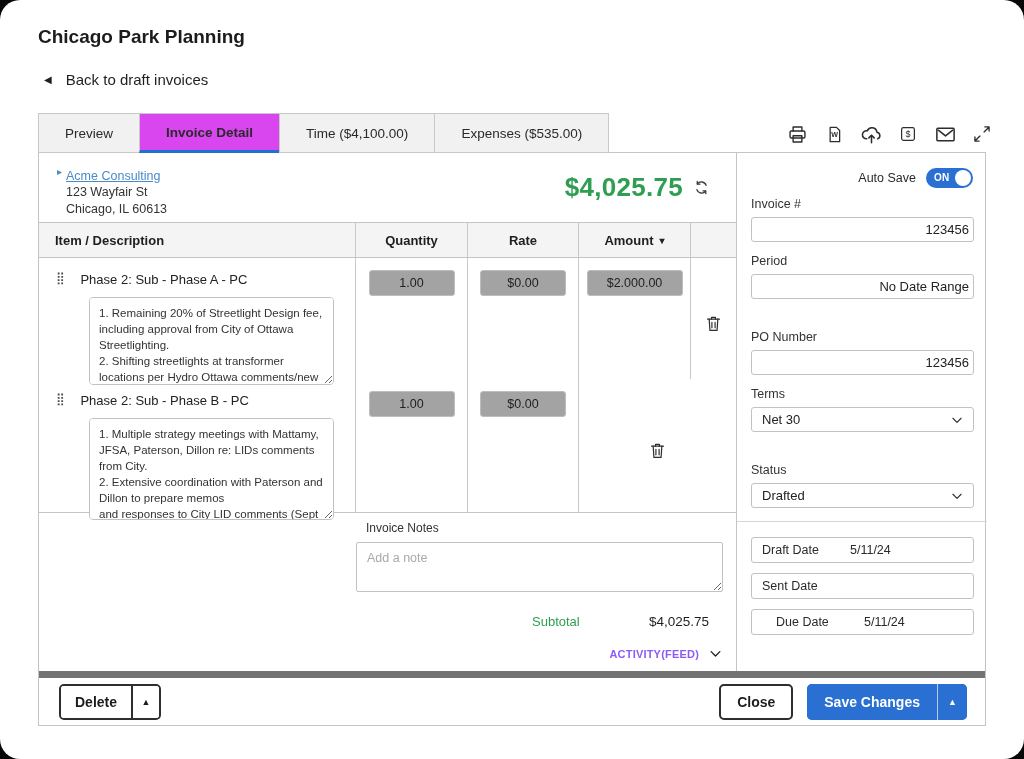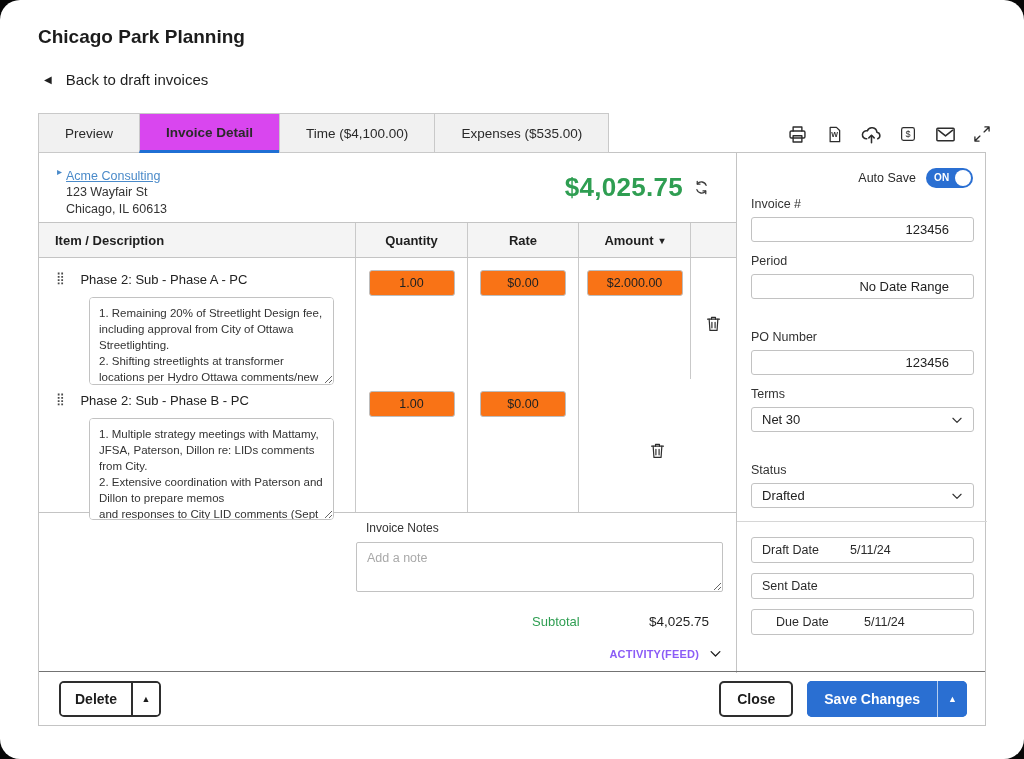--- a/index.html
+++ b/index.html
@@ -20,21 +20,21 @@
 
   
   .toolbar { position:absolute; right:30px; top:118px; height:32px; display:flex; align-items:center; gap:13px; z-index:3; }
   .tool-btn { width:24px; height:24px; display:flex; align-items:center; justify-content:center; cursor:pointer; background:none; border:none; }
   .tool-btn svg { stroke:#2d2d2d; fill:none; stroke-width:1.6; stroke-linecap:round; stroke-linejoin:round; }
 
   
   .content { position:absolute; left:38px; top:152px; width:948px; height:574px; border:1px solid #c4c4c4; background:#fff; }
   .mainpane { position:absolute; left:0; top:0; width:697px; height:520px; }
   .sidepane { position:absolute; left:697px; top:0; width:251px; height:520px; border-left:1px solid #c4c4c4; padding:0 14px; }
-  .footer { position:absolute; left:0; bottom:0; width:100%; height:54px; border-top:1px solid #737373; display:flex; align-items:center; padding:0 18px 0 20px; }
+  .footer { position:absolute; left:0; bottom:0; width:100%; height:54px; border-top:7px solid #737373; display:flex; align-items:center; padding:0 18px 0 20px; }
 
   
   .client-header { display:flex; justify-content:space-between; align-items:flex-start; height:70px; border-bottom:1px solid #c4c4c4; padding:13px 16px 0 18px; }
   .client-link { color:#4a8ac9; font-size:12.5px; text-decoration:underline; cursor:pointer; }
   .client-tri { color:#4a8ac9; font-size:10px; margin-right:4px; text-decoration:none; display:inline-block; }
   .client-addr { font-size:12.5px; color:#333; line-height:1.35; margin-left:14px; }
   .total-wrap { display:flex; align-items:center; gap:10px; margin-top:6px; margin-right:10px; }
   .total { font-size:26px; font-weight:bold; color:#2f9e52; letter-spacing:0.3px; }
   .sync-btn { background:none; border:none; cursor:pointer; display:flex; }
   .sync-btn svg { stroke:#3a3a3a; fill:none; stroke-width:1.8; stroke-linecap:round; stroke-linejoin:round; }
@@ -55,21 +55,21 @@
   .row-2 { height:134px; border-bottom:1px solid #c4c4c4; }
   .item-cell { padding:12px 0 0 17px; }
   .drag { color:#4a4a4a; font-size:12px; vertical-align:2px; cursor:grab; display:inline-block; width:14px; }
   .item-title { font-size:13px; color:#222; margin-left:6px; }
   .desc-ta { display:block; margin:9px 0 0 33px; width:245px; border:1px solid #c2c2c2; border-radius:4px;
              font-family:"Liberation Sans", sans-serif; font-size:11.5px; color:#333; line-height:1.4; padding:7px 9px; resize:both; }
   .row-1 .desc-ta { height:88px; }
   .row-2 .desc-ta { height:102px; }
   .num-cell { display:flex; justify-content:center; padding-top:12px; }
   .num-input { width:86px; height:26px; border:1px solid #bdbdbd; border-radius:3px; text-align:center; font-size:12.5px; color:#222;
-               font-family:"Liberation Sans", sans-serif; background:#f97316; }
+               font-family:"Liberation Sans", sans-serif; background:#a3a3a3; }
   .amt-input { width:96px; }
   .act-cell { display:flex; justify-content:center; padding-top:12px; }
   .trash-btn { background:none; border:none; cursor:pointer; }
   .trash-btn svg { stroke:#2d2d2d; fill:none; stroke-width:1.5; stroke-linecap:round; stroke-linejoin:round; }
 
   
   .notes-label { position:absolute; left:327px; top:368px; font-size:12px; color:#333; }
   .notes-ta { position:absolute; left:317px; top:389px; width:367px; height:50px; border:1px solid #c2c2c2; border-radius:2px;
               font-family:"Liberation Sans", sans-serif; font-size:12.5px; color:#333; padding:8px 10px; resize:both; }
   .notes-ta::placeholder { color:#a9a9a9; }
@@ -81,21 +81,21 @@
   .activity-row svg { stroke:#1a1a1a; fill:none; stroke-width:2; stroke-linecap:round; stroke-linejoin:round; }
 
   
   .autosave-row { position:absolute; right:14px; top:15px; display:flex; align-items:center; gap:10px; }
   .autosave-label { font-size:12.5px; color:#2a2a2a; }
   .toggle { width:47px; height:20px; border-radius:10px; background:#2a6fd2; position:relative; cursor:pointer; }
   .toggle .on-text { position:absolute; left:8px; top:4px; font-size:10px; font-weight:bold; color:#fff; letter-spacing:0.3px; }
   .toggle .knob { position:absolute; right:2px; top:2px; width:16px; height:16px; border-radius:50%; background:#fff; }
   .side-label { position:absolute; left:14px; font-size:12.5px; color:#333; }
   .side-input { position:absolute; left:14px; width:223px; height:25px; border:1px solid #c2c2c2; border-radius:3px; background:#fff;
-                font-family:"Liberation Sans", sans-serif; font-size:13px; color:#222; text-align:right; padding:0 24px; }
+                font-family:"Liberation Sans", sans-serif; font-size:13px; color:#222; text-align:right; padding:0 4px; }
   .side-select { position:absolute; left:14px; width:223px; height:25px; border:1px solid #c2c2c2; border-radius:3px; background:#fff;
                  display:flex; align-items:center; justify-content:space-between; padding:0 9px 0 10px; cursor:pointer; }
   .side-select .val { font-size:13px; color:#222; }
   .side-select svg { stroke:#333; fill:none; stroke-width:2; stroke-linecap:round; stroke-linejoin:round; }
   .side-divider { position:absolute; left:0; top:368px; width:100%; height:1px; background:#d6d6d6; }
   .date-box { position:absolute; left:14px; width:223px; height:26px; border:1px solid #c2c2c2; border-radius:3px; background:#fff;
               display:flex; align-items:center; padding:0 10px; cursor:pointer; }
   .date-box .dlabel { font-size:12.5px; color:#2a2a2a; width:88px; }
   .date-box .dval { font-size:12.5px; color:#2a2a2a; }
 

